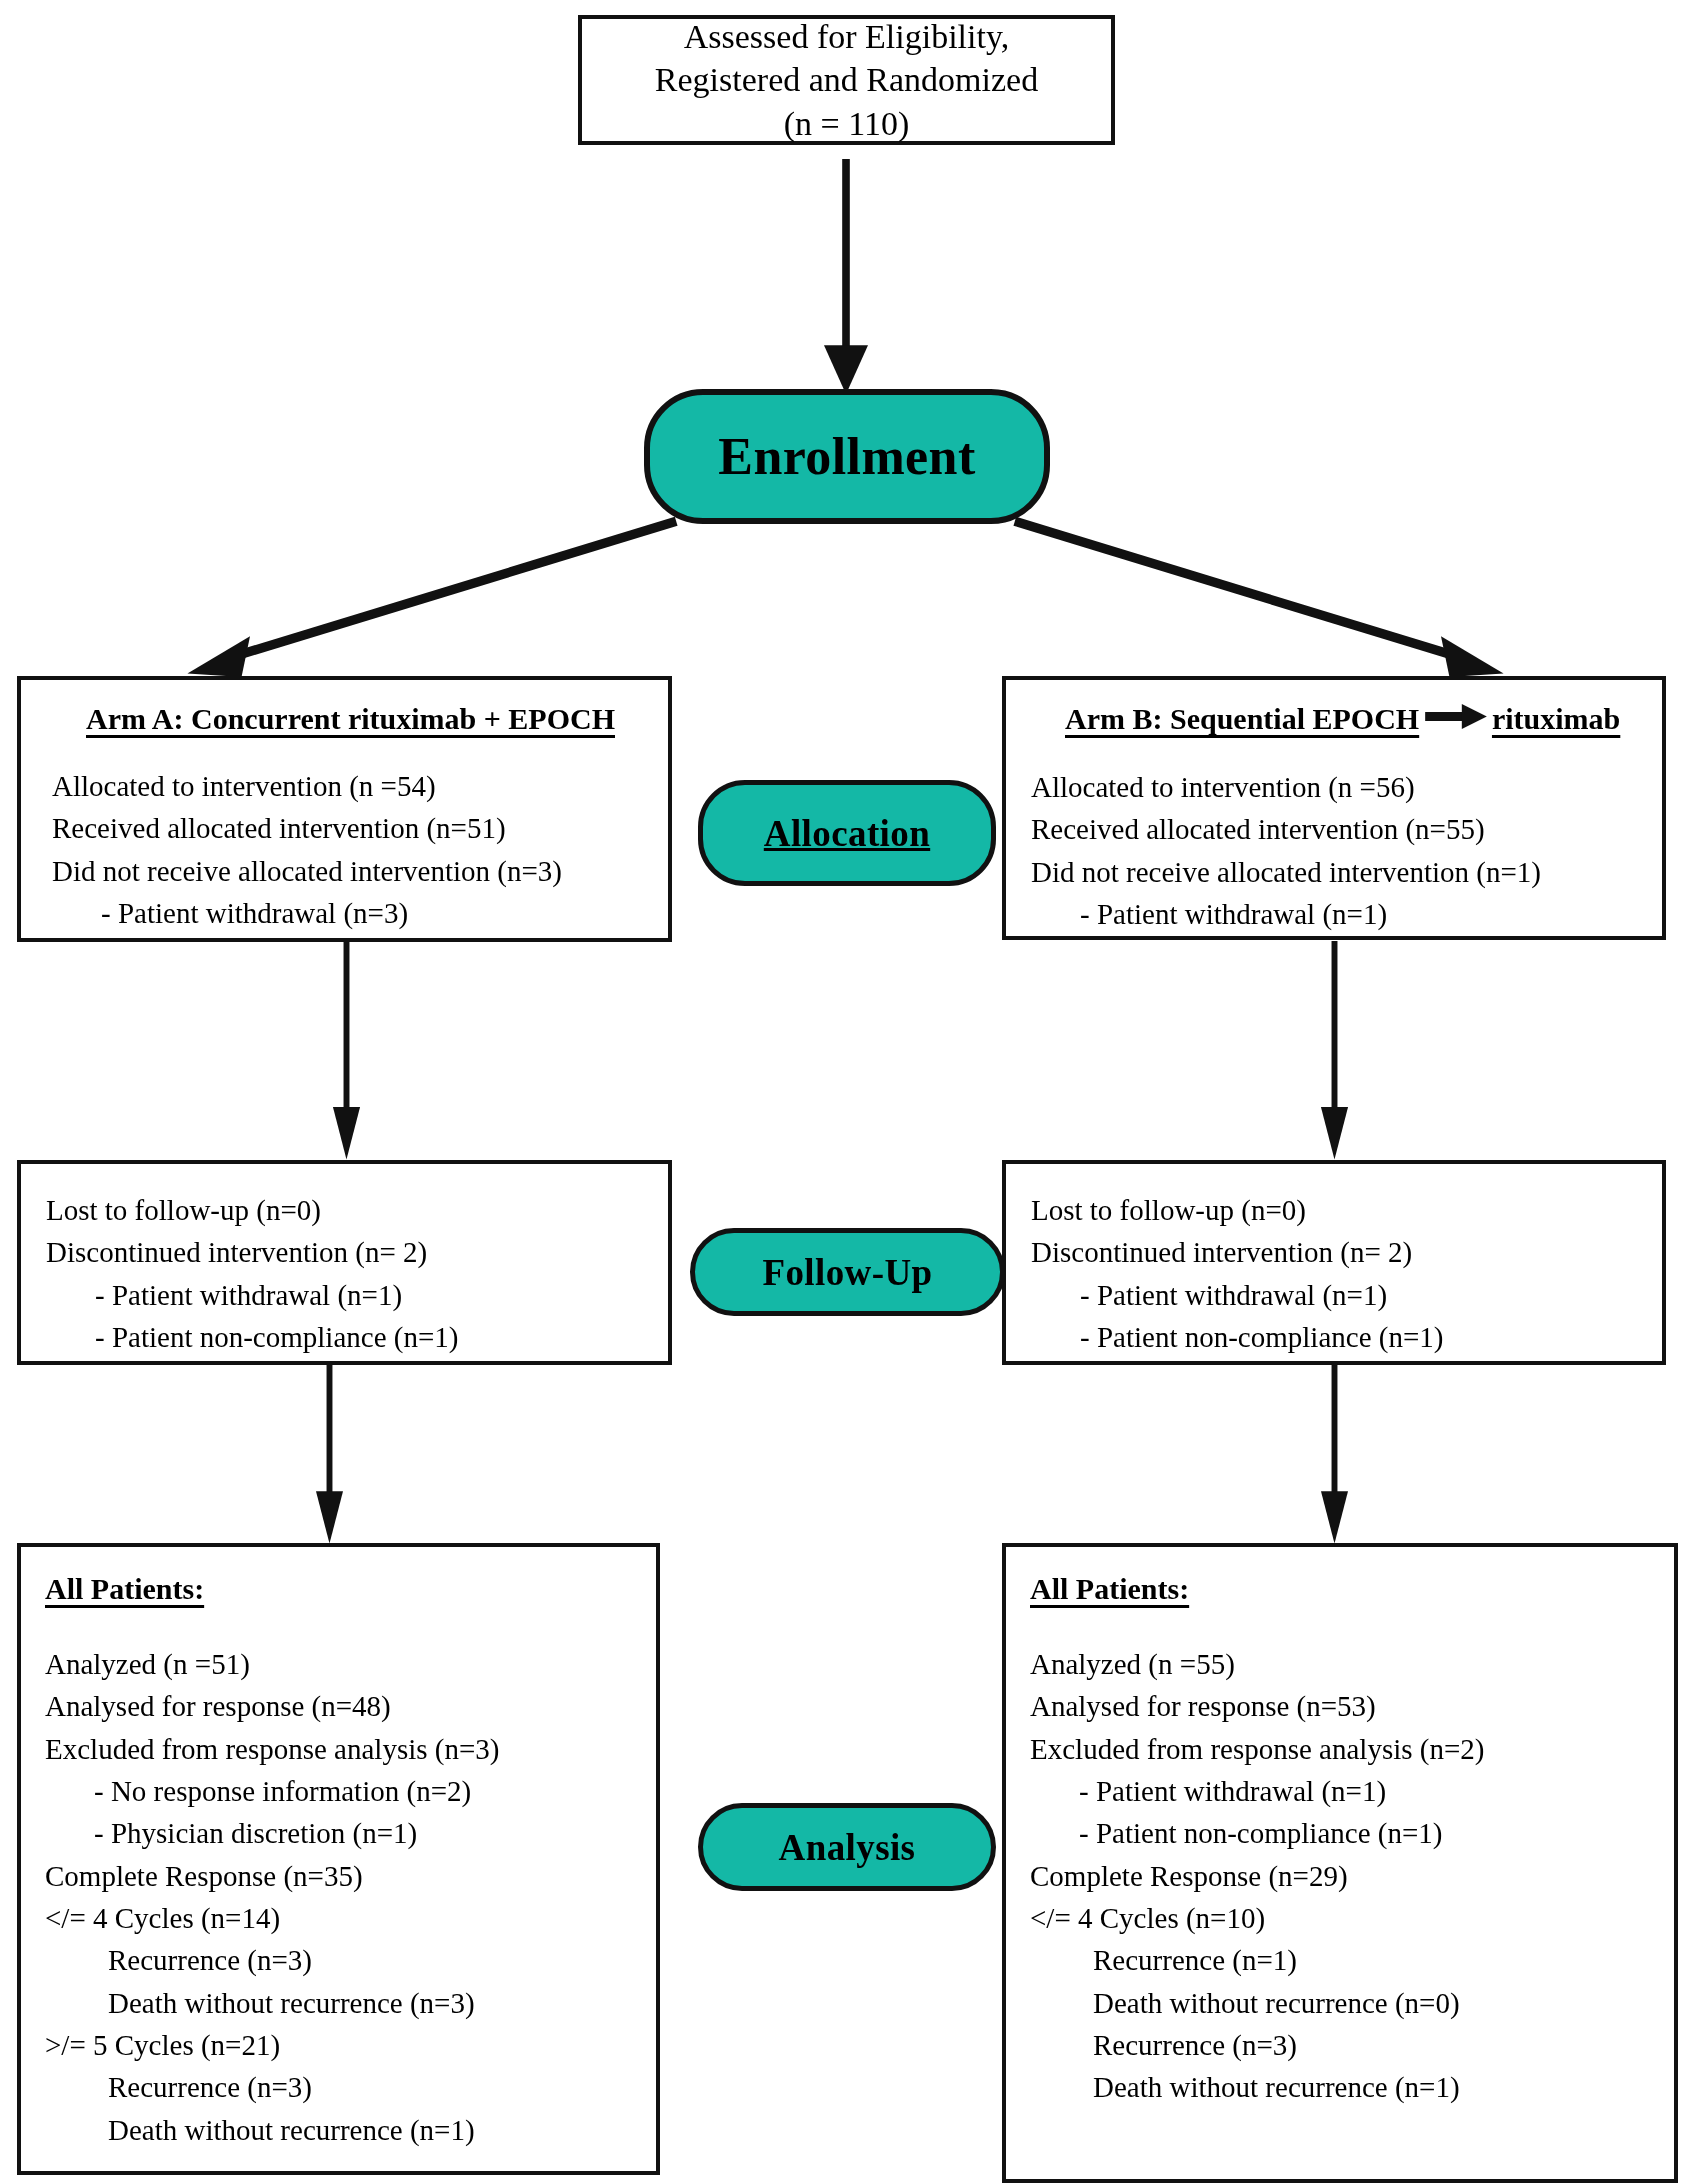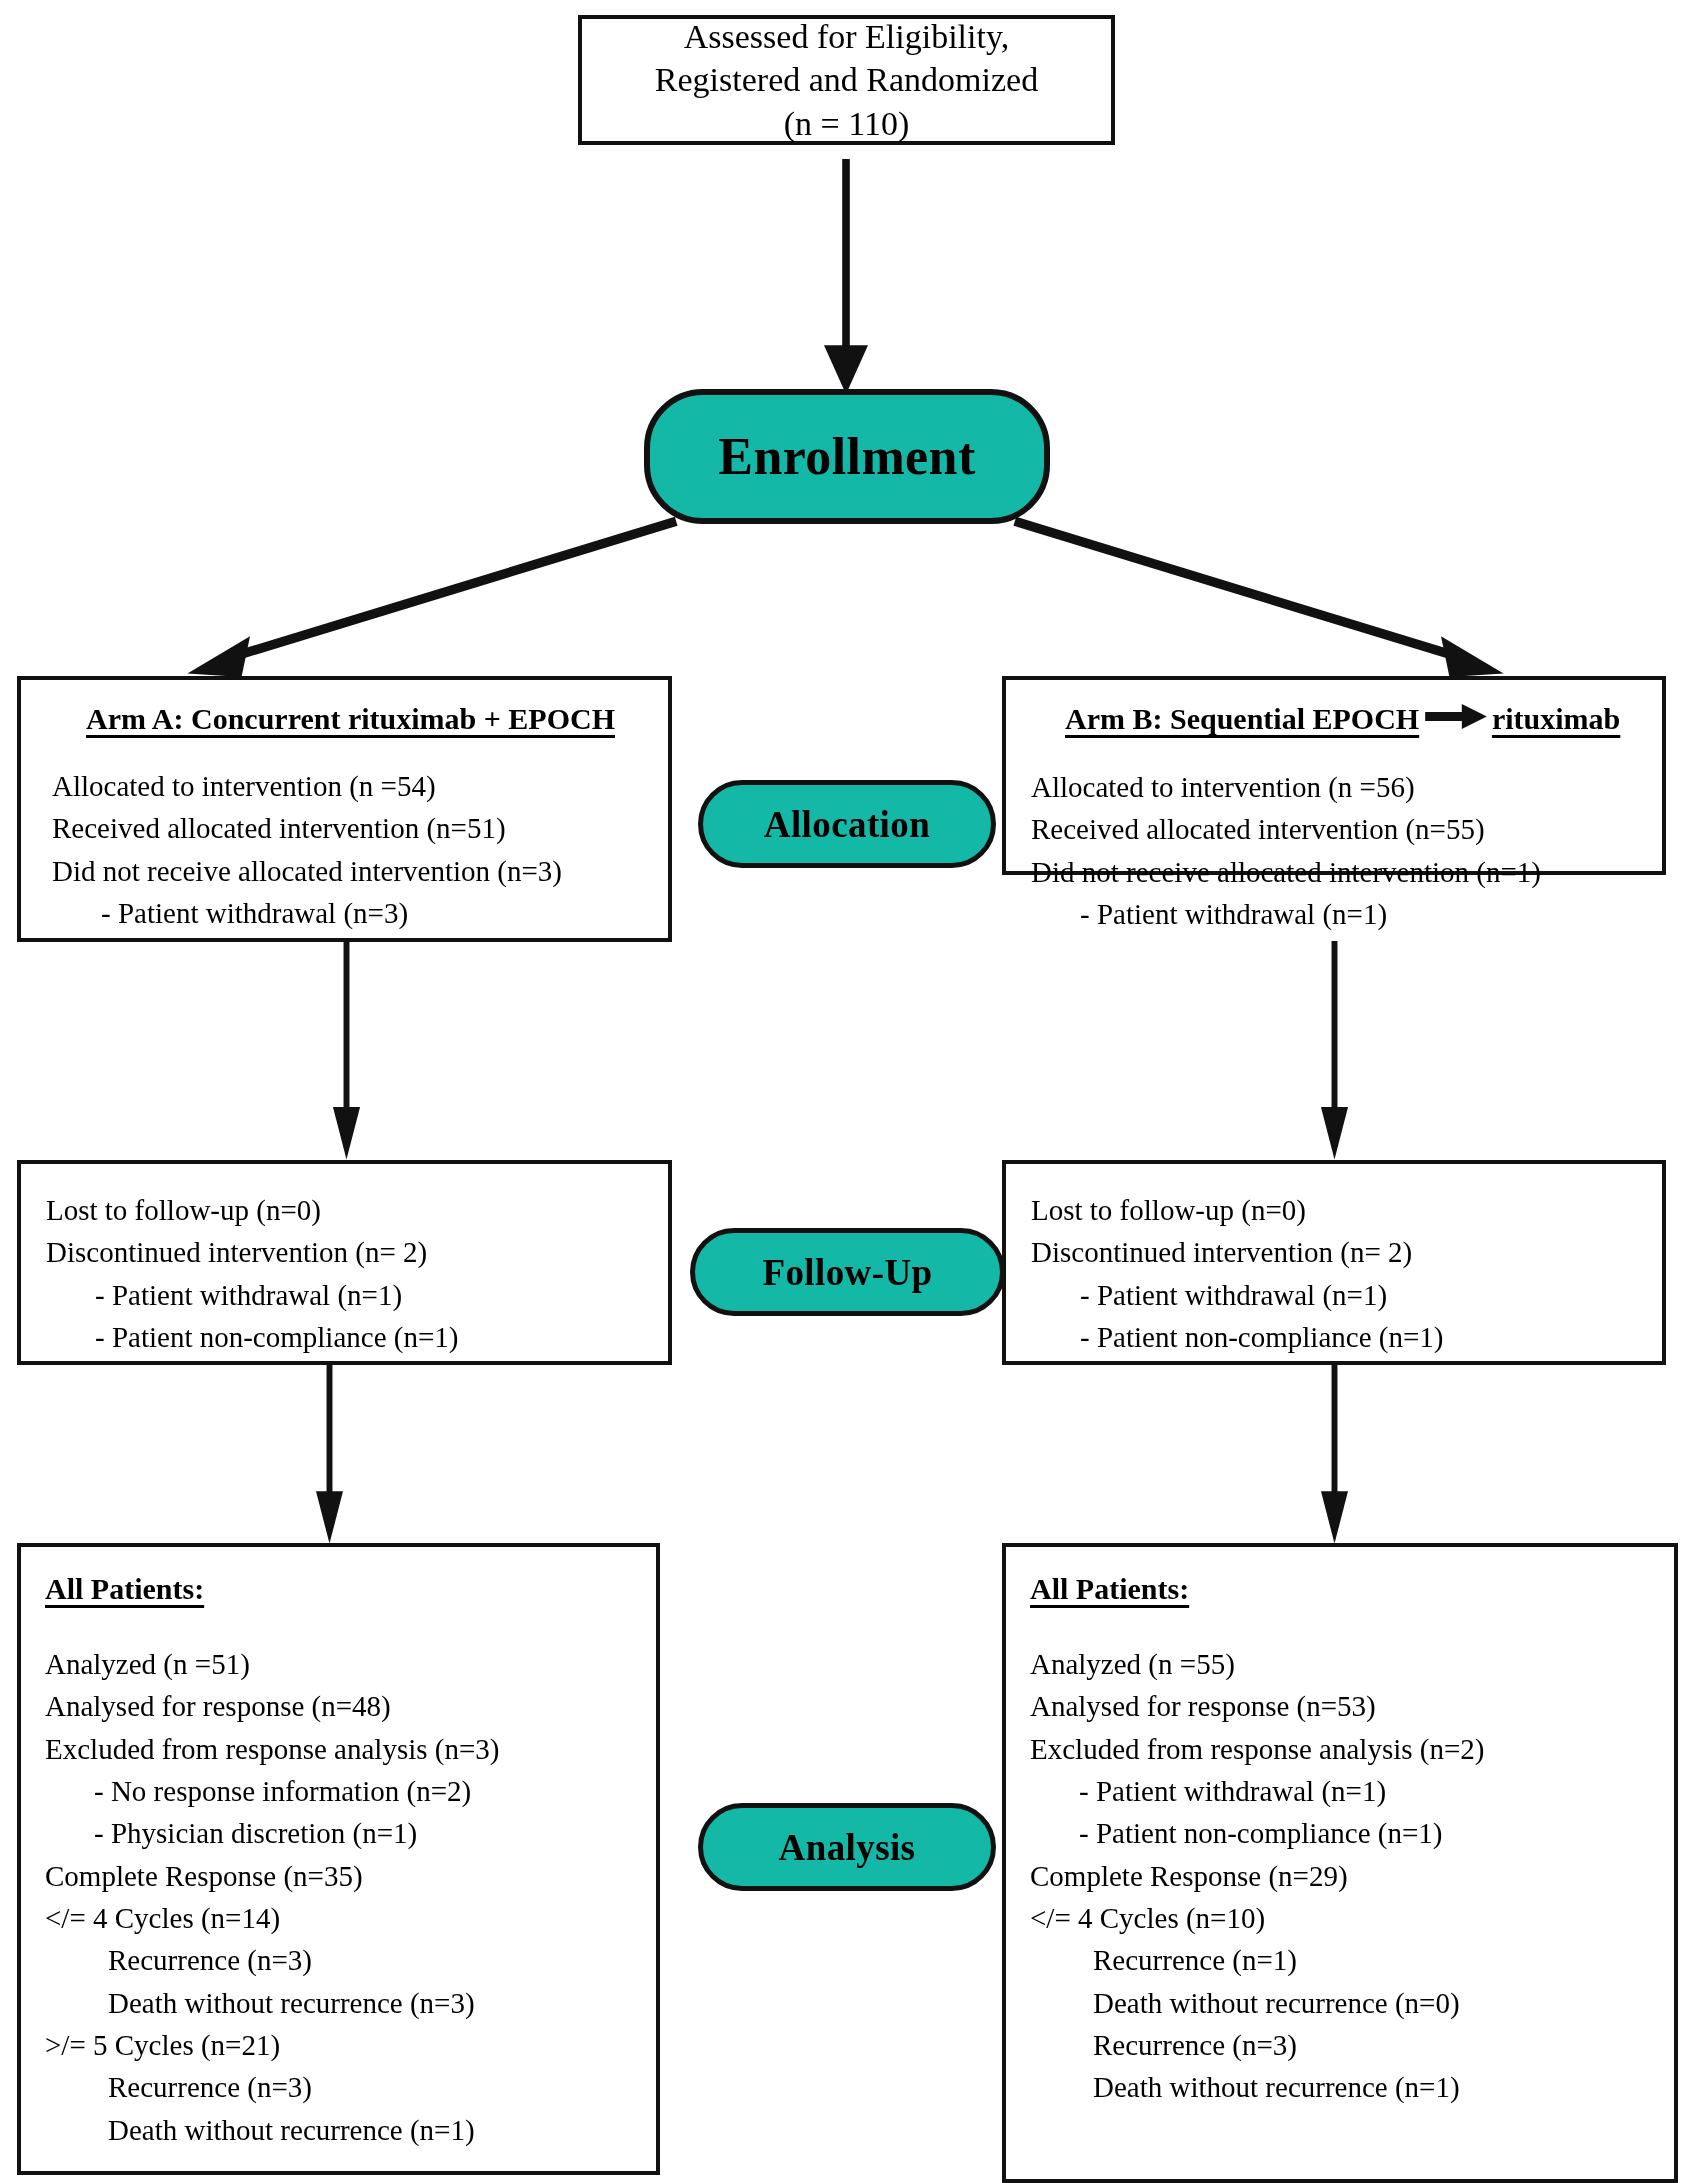--- a/index.html
+++ b/index.html
@@ -14,30 +14,30 @@
   
   #top-box{left:578px;top:15px;width:537px;height:130px;
            display:flex;align-items:center;justify-content:center;}
   #top-box .inner{text-align:center;font-size:34px;line-height:1.28;}
 
   
   #enrollment-pill{left:644px;top:389px;width:406px;height:135px;}
   #enrollment-pill span{font-size:52px;}
 
   
-  #allocation-pill{left:698px;top:780px;width:298px;height:88px;border-width:5px;border-radius:47px;}
+  #allocation-pill{left:698px;top:780px;width:298px;height:106px;border-width:5px;border-radius:47px;text-decoration:underline;}
   #allocation-pill span{font-size:37px;}
   #followup-pill{left:690px;top:1228px;width:315px;height:88px;border-width:5px;border-radius:47px;}
   #followup-pill span{font-size:37px;}
   #analysis-pill{left:698px;top:1803px;width:298px;height:88px;border-width:5px;border-radius:47px;}
   #analysis-pill span{font-size:37px;}
 
   
   #alloc-a{left:17px;top:676px;width:655px;height:266px;padding-left:6px;}
-  #alloc-b{left:1002px;top:676px;width:664px;height:199px;}
+  #alloc-b{left:1002px;top:676px;width:664px;height:264px;}
   #follow-a{left:17px;top:1160px;width:655px;height:205px;}
   #follow-b{left:1002px;top:1160px;width:664px;height:205px;}
   #analysis-a{left:17px;top:1543px;width:643px;height:632px;}
   #analysis-b{left:1002px;top:1543px;width:676px;height:640px;}
 
   .pad{padding:22px 0 0 25px;}
   .hdr{font-weight:bold;font-size:30px;text-decoration:underline;
        text-underline-offset:6px;text-decoration-thickness:3.4px;
        margin-left:34px;display:inline-block;white-space:nowrap;}
   .hdr-arrow{display:inline-block;width:66px;height:1em;position:relative;

